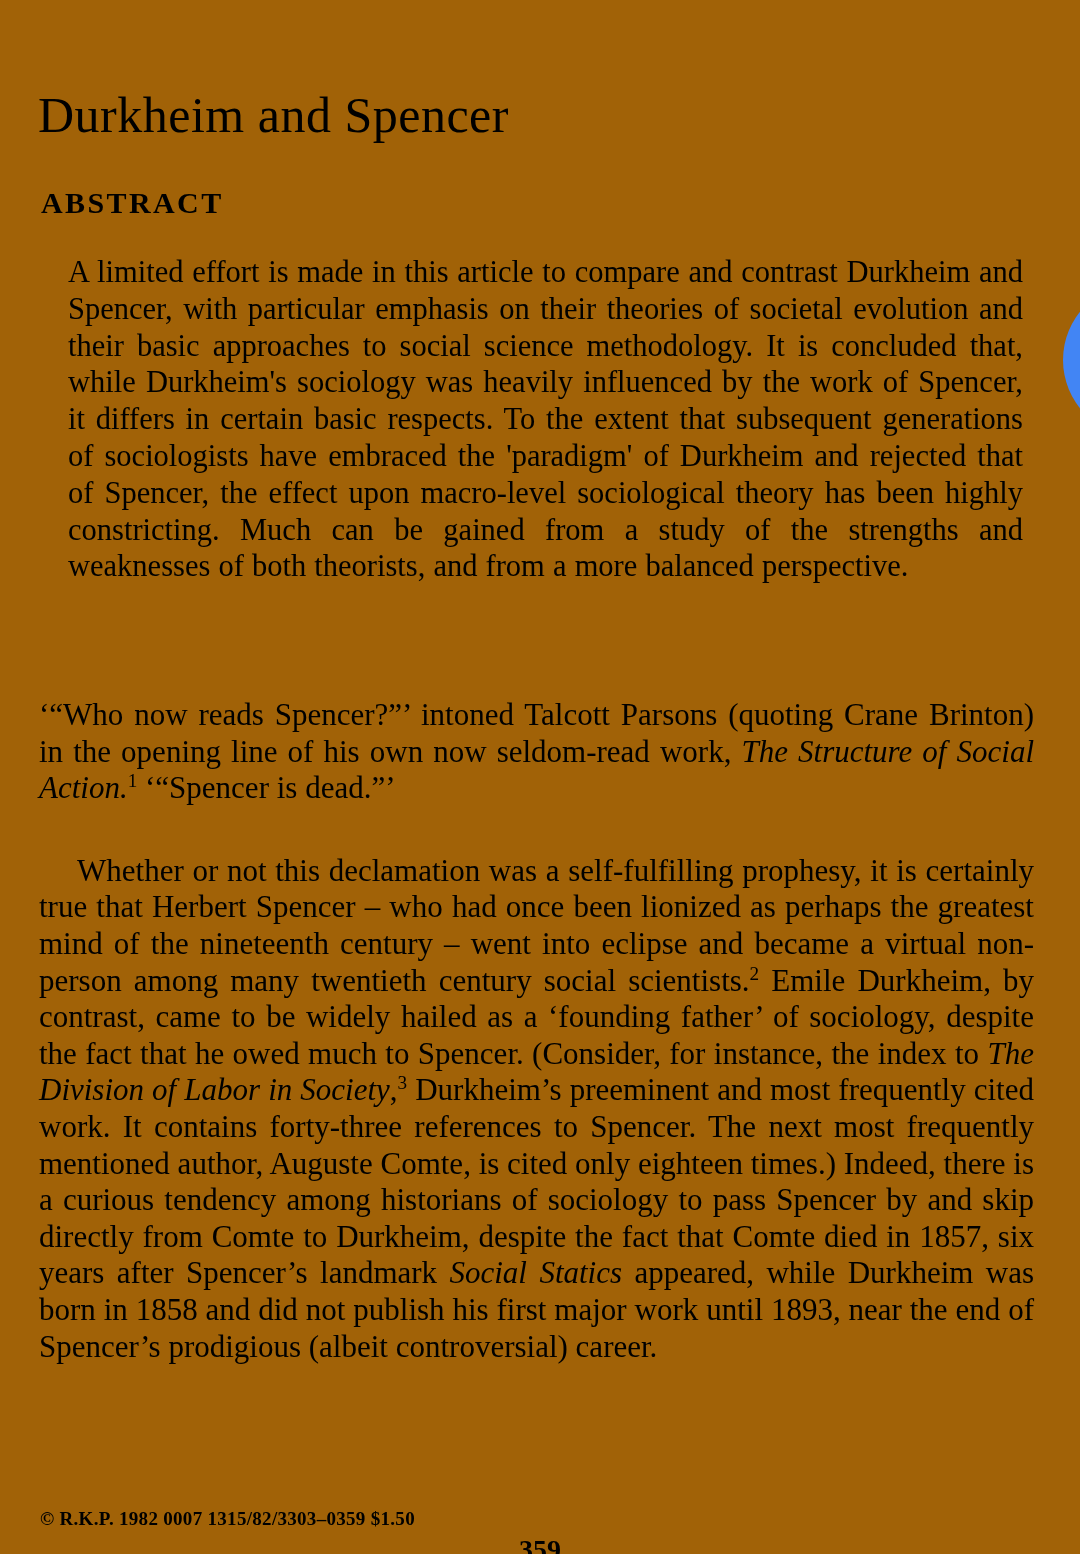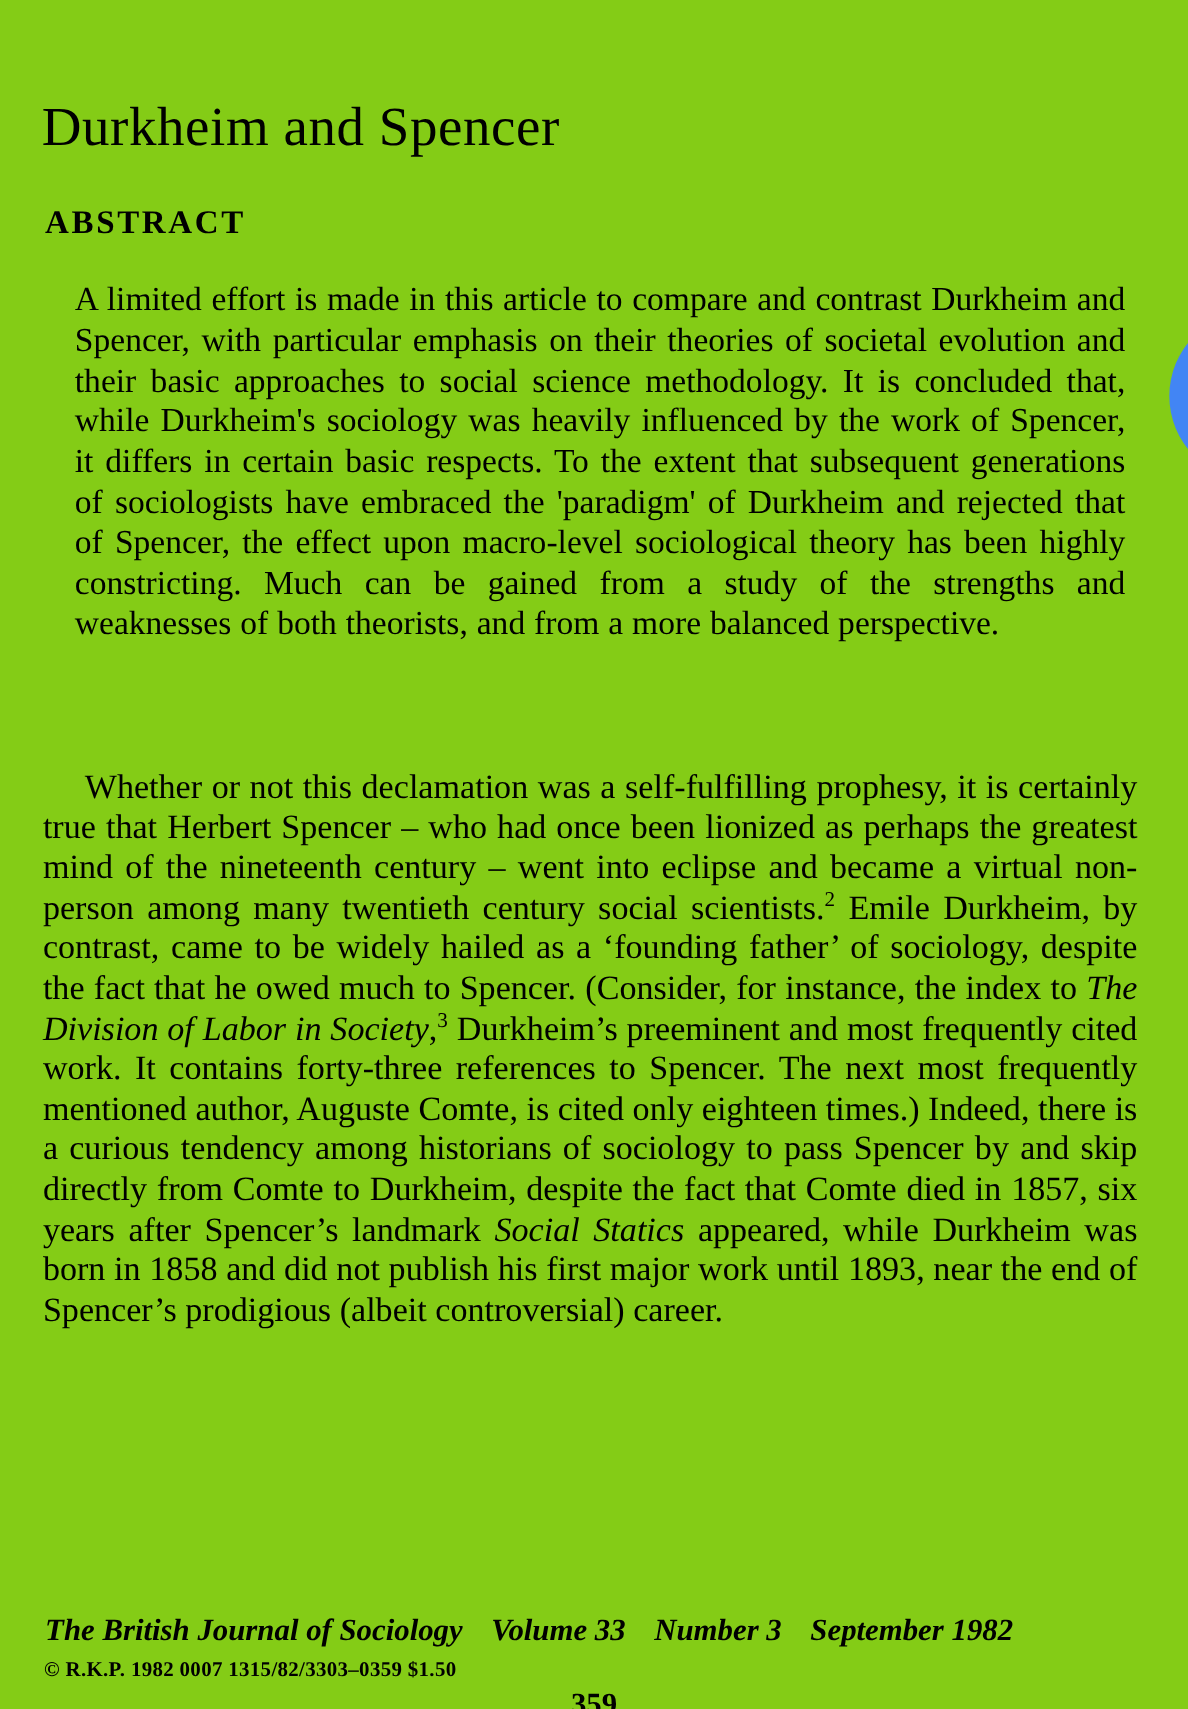--- a/index.html
+++ b/index.html
@@ -12,21 +12,21 @@
     height: 1554px;
     position: relative;
     overflow: hidden;
     font-family: "Liberation Serif", "DejaVu Serif", serif;
     color: #000000;
   }
 
   .page {
     position: absolute;
     inset: 0;
-    background: #84cc16;
+    background: #a16207;
     padding-left: 48px;
   }
 
   
   .article-title {
     position: absolute;
     left: 38px;
     top: 52px;
     font-size: 50px;
     line-height: 58px;
@@ -68,20 +68,21 @@
     font-size: 31px;
     line-height: 36.6px;
     text-align: justify;
     text-justify: inter-word;
   }
   .body-text p {
     margin: 0;
   }
   .body-text p.indented {
     text-indent: 38px;
+    margin-top: 46px;
   }
   .body-text i, .abstract-body i {
     font-style: italic;
   }
   sup {
     font-size: 0.62em;
     vertical-align: super;
     line-height: 0;
   }
 
@@ -138,26 +139,26 @@
 <div class="page">
 
   <h1 class="article-title">Durkheim and Spencer</h1>
 
   <div class="abstract-heading">ABSTRACT</div>
 
   <div class="abstract-body">A limited effort is made in this article to compare and contrast Durkheim and Spencer, with particular emphasis on their theories of societal evolution and their basic approaches to social science methodology. It is concluded that, while Durkheim's sociology was heavily influenced by the work of Spencer, it differs in certain basic respects. To the extent that subsequent generations of sociologists have embraced the 'paradigm' of Durkheim and rejected that of Spencer, the effect upon macro-level sociological theory has been highly constricting. Much can be gained from a study of the strengths and weaknesses of both theorists, and from a more balanced perspective.</div>
 
   <div class="body-text">
 
+    <p><span>‘“Who now reads Spencer?”’ intoned Talcott Parsons (quoting Crane Brinton) in the opening line of his own now seldom-read work, </span><i>The Structure of Social Action.</i><sup>1</sup><span> ‘“Spencer is dead.”’</span></p>
 
     <p class="indented"><span>Whether or not this declamation was a self-fulfilling prophesy, it is certainly true that Herbert Spencer – who had once been lionized as perhaps the greatest mind of the nineteenth century – went into eclipse and became a virtual non-person among many twentieth century social scientists.</span><sup>2</sup><span> Emile Durkheim, by contrast, came to be widely hailed as a ‘founding father’ of sociology, despite the fact that he owed much to Spencer. (Consider, for instance, the index to </span><i>The Division of Labor in Society</i><span>,</span><sup>3</sup><span> Durkheim’s preeminent and most frequently cited work. It contains forty-three references to Spencer. The next most frequently mentioned author, Auguste Comte, is cited only eighteen times.) Indeed, there is a curious tendency among historians of sociology to pass Spencer by and skip directly from Comte to Durkheim, despite the fact that Comte died in 1857, six years after Spencer’s landmark </span><i>Social Statics</i><span> appeared, while Durkheim was born in 1858 and did not publish his first major work until 1893, near the end of Spencer’s prodigious (albeit controversial) career.</span></p>
 
   </div>
 
-  <div class="journal-line"><span>The British Journal of Sociology</span><span class="gap"></span><span>Volume 33</span><span class="gap"></span><span>Number 3</span><span class="gap"></span><span>September 1982</span></div>
 
   <div class="copyright-line">© R.K.P. 1982 0007 1315/82/3303–0359 $1.50</div>
 
   <div class="page-number">359</div>
 
   <div class="scroll-indicator" style="background: rgb(66, 133, 244);"></div>
 
 </div>
 
 </body></html>

